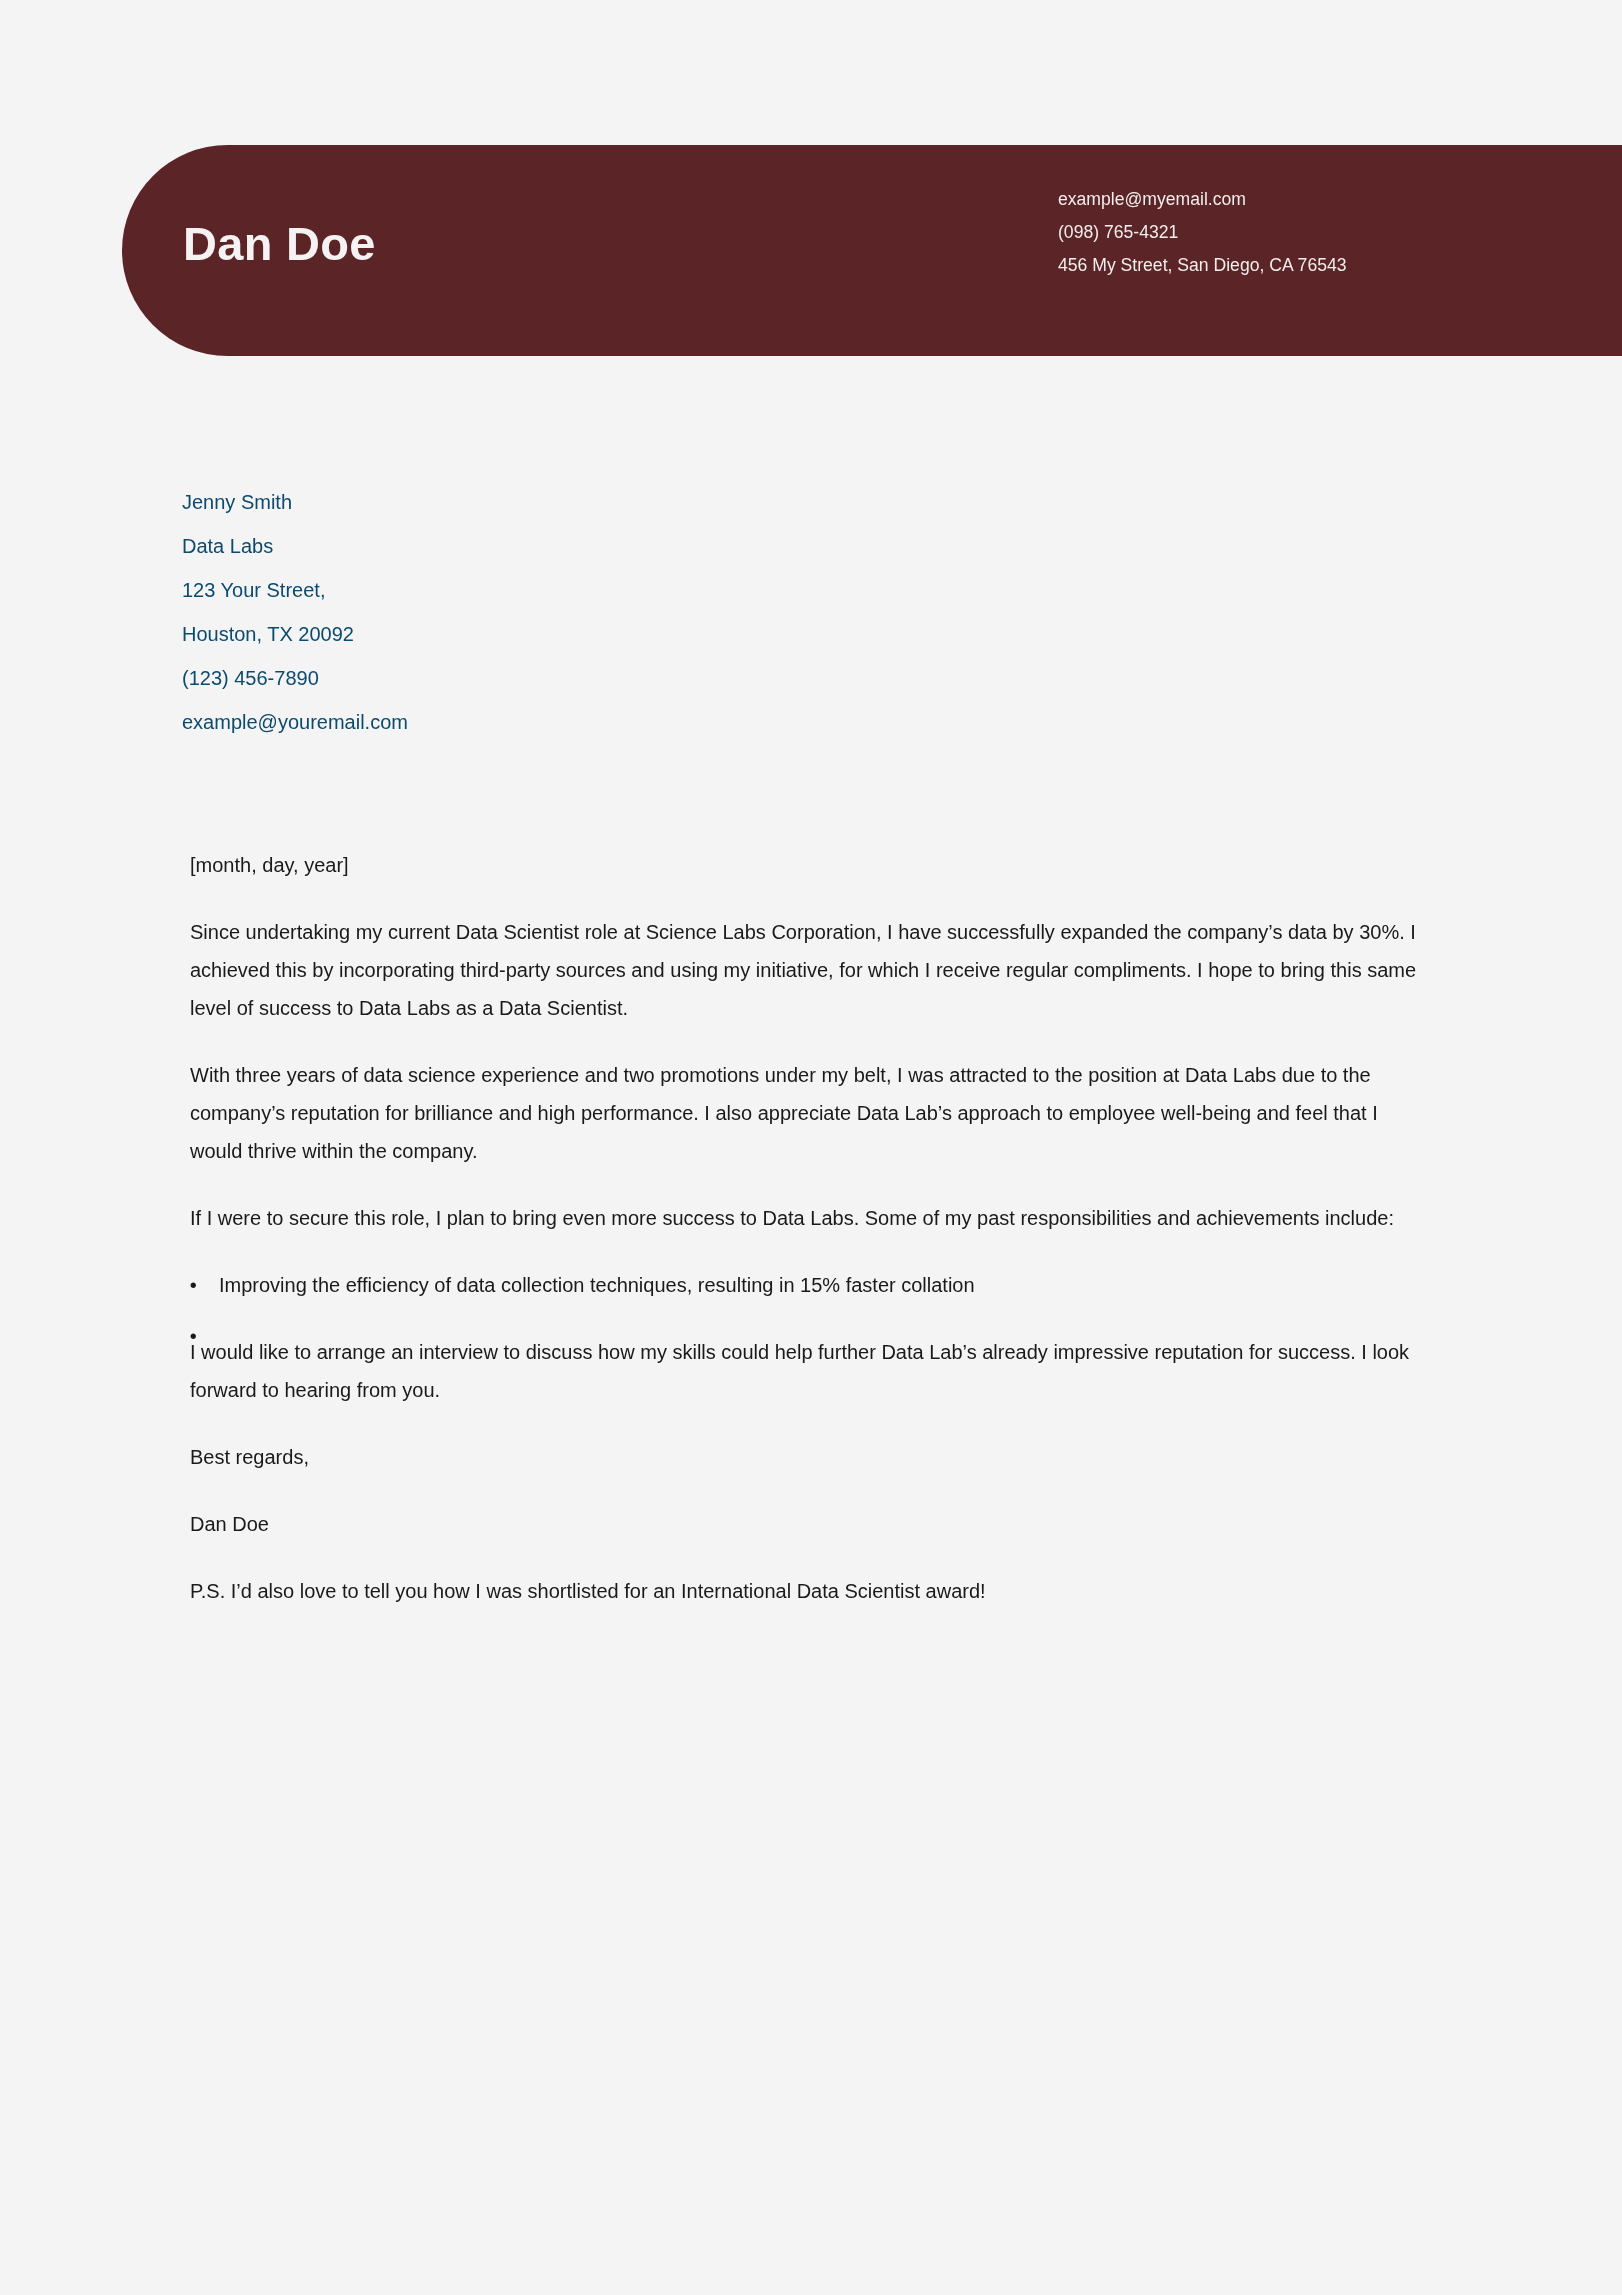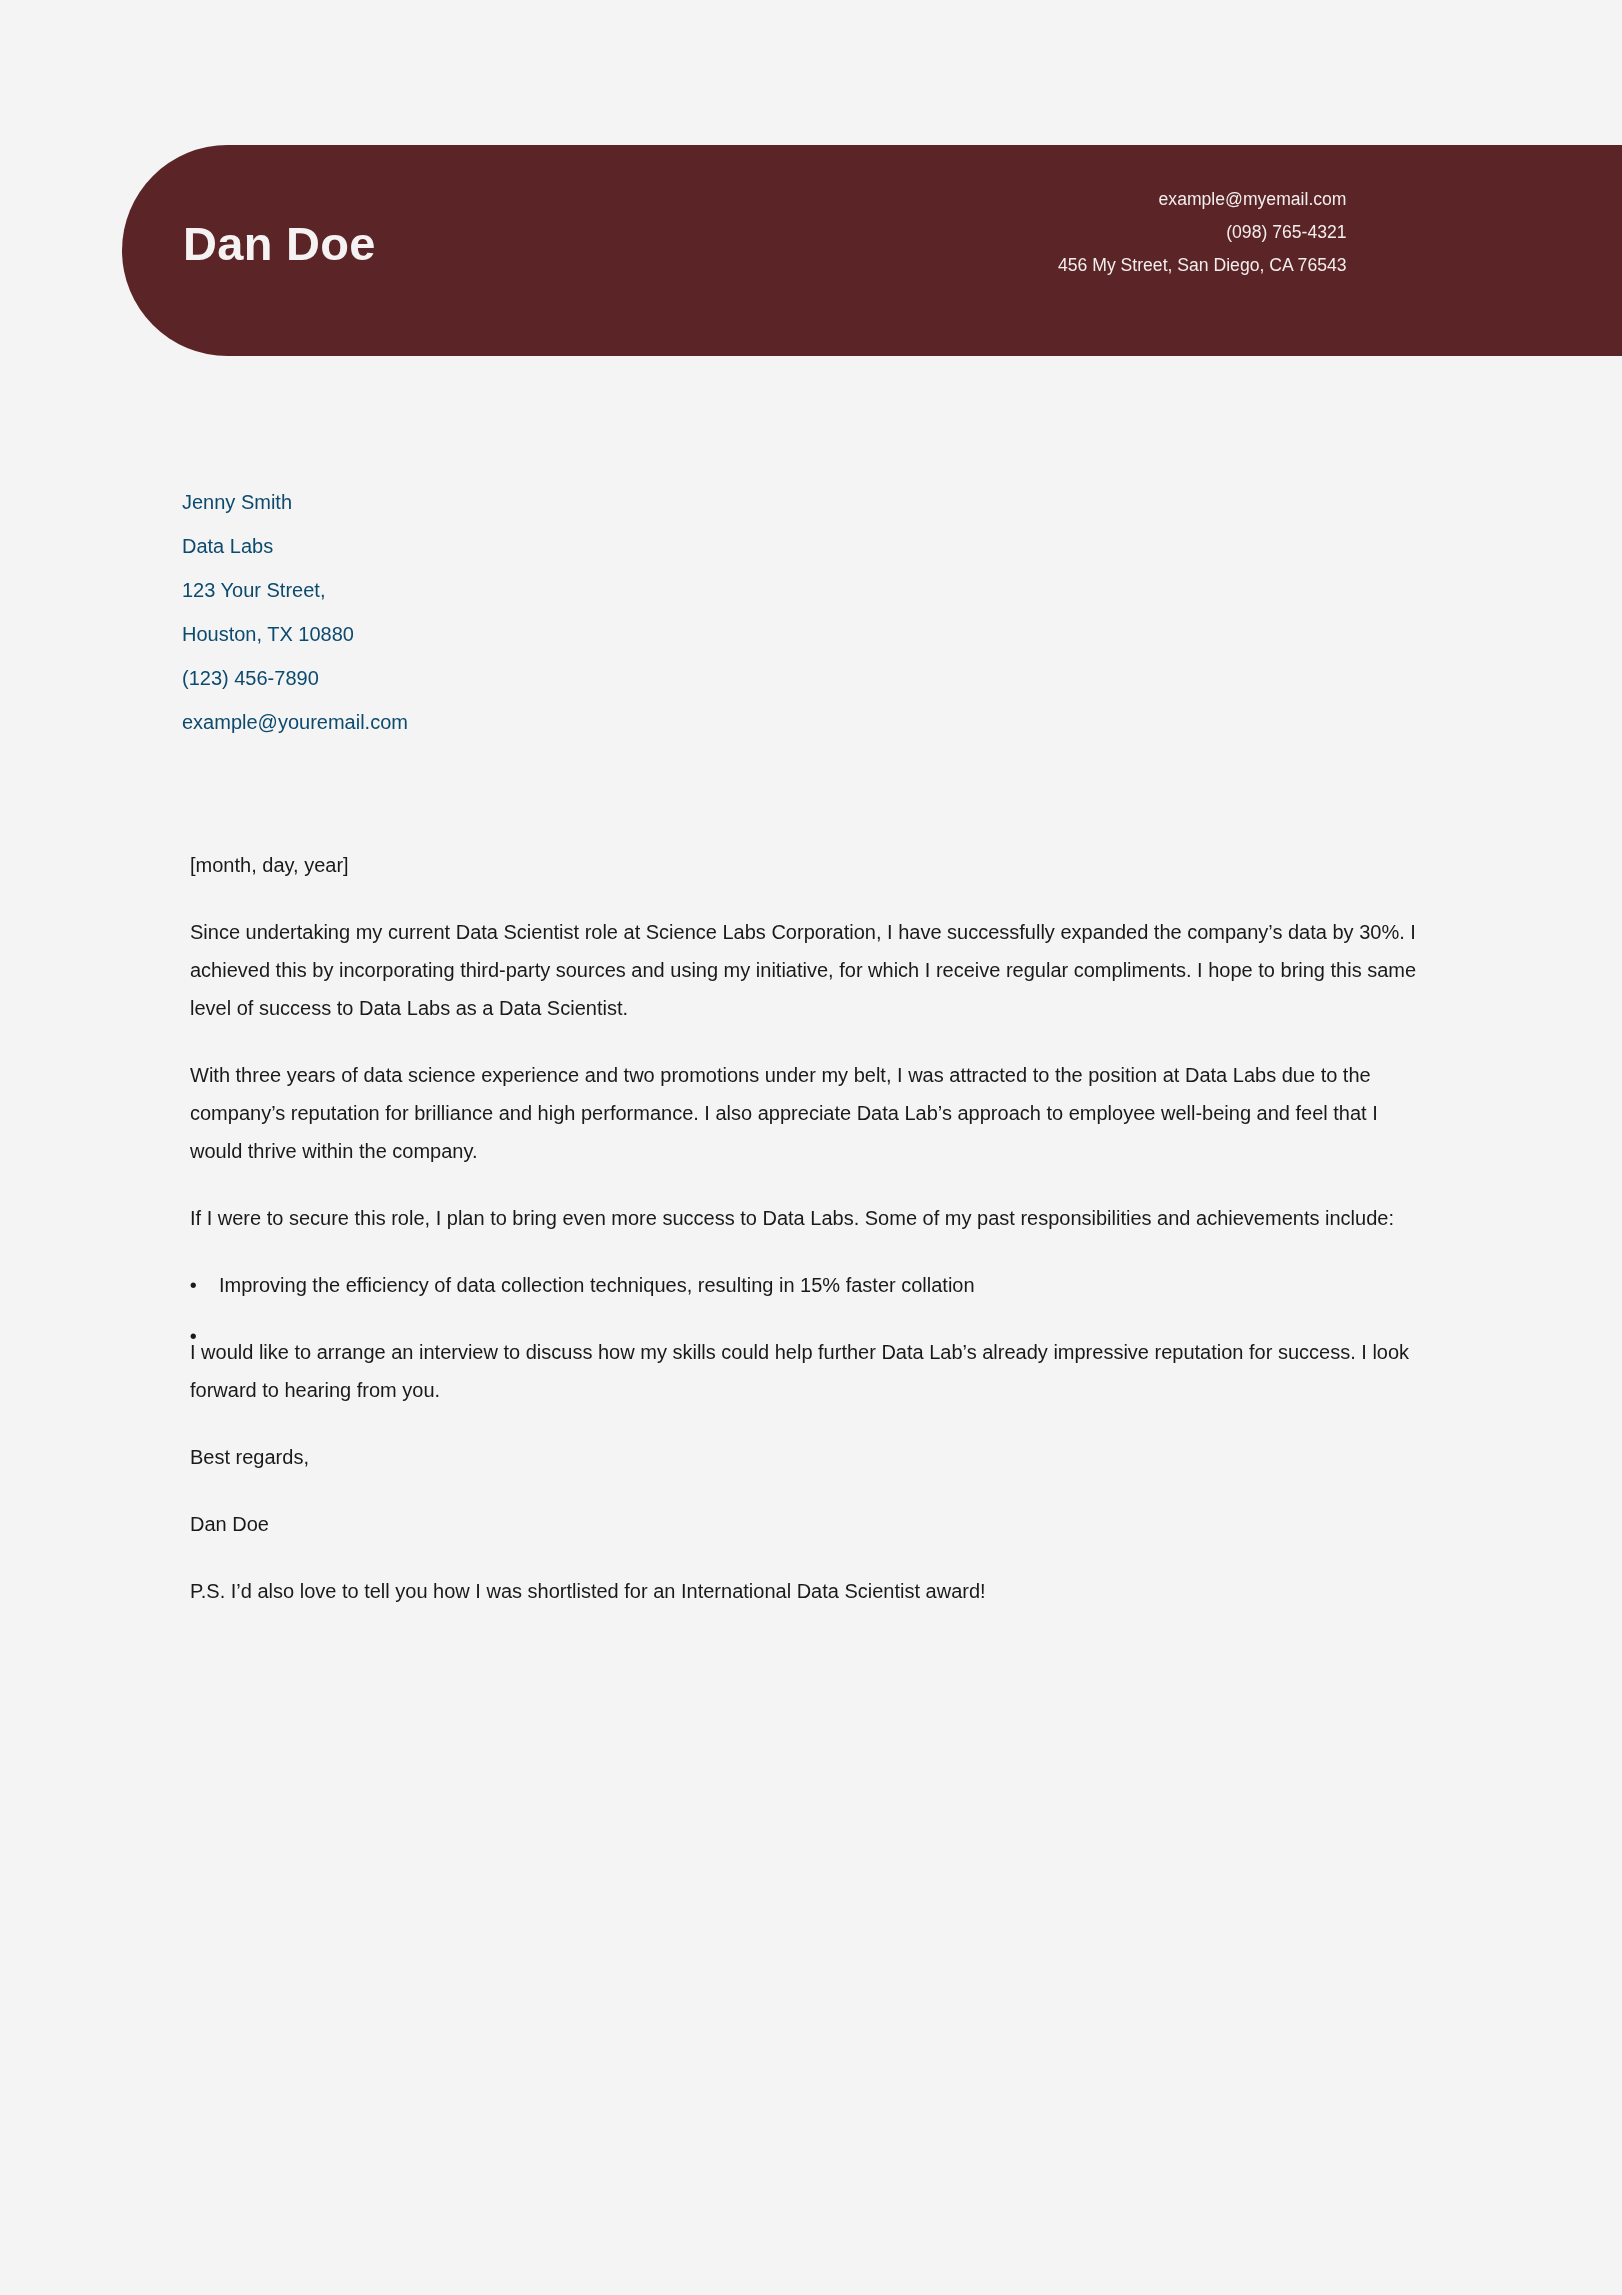--- a/index.html
+++ b/index.html
@@ -40,21 +40,20 @@
     white-space: nowrap;
   }
 
   .header-contact {
     position: absolute;
     left: 1058px;
     top: 183px;
     color: #f2eeee;
     font-size: 17.6px;
     line-height: 33px;
-    text-align: right;
   }
   .header-contact .contact-line {
     white-space: nowrap;
   }
 
   
   .recipient-block {
     position: absolute;
     left: 182px;
     top: 480px;
@@ -112,21 +111,21 @@
 <div class="header-contact">
   <div class="contact-line">example@myemail.com</div>
   <div class="contact-line">(098) 765-4321</div>
   <div class="contact-line">456 My Street, San Diego, CA 76543</div>
 </div>
 
 <div class="recipient-block">
   <div class="recipient-line">Jenny Smith</div>
   <div class="recipient-line">Data Labs</div>
   <div class="recipient-line">123 Your Street,</div>
-  <div class="recipient-line">Houston, TX 10880</div>
+  <div class="recipient-line">Houston, TX 20092</div>
   <div class="recipient-line">(123) 456-7890</div>
   <div class="recipient-line">example@youremail.com</div>
 </div>
 
 <div class="letter-body">
 
   <p class="block">[month, day, year]</p>
 
 
   <p class="block">Since undertaking my current Data Scientist role at Science Labs Corporation, I have successfully expanded the company’s data by 30%. I achieved this by incorporating third-party sources and using my initiative, for which I receive regular compliments. I hope to bring this same level of success to Data Labs as a Data Scientist.</p>

